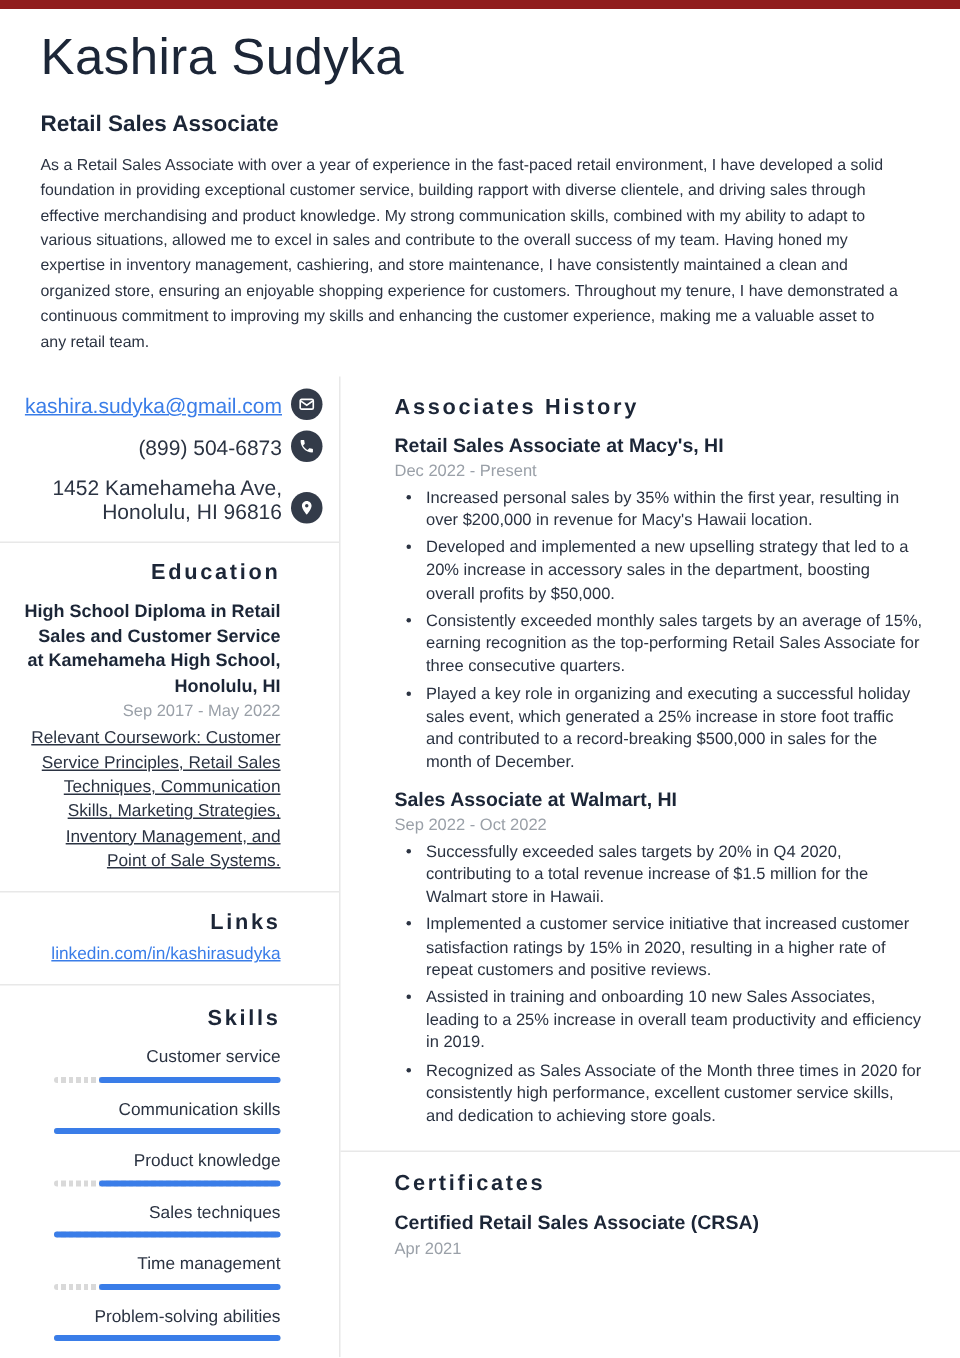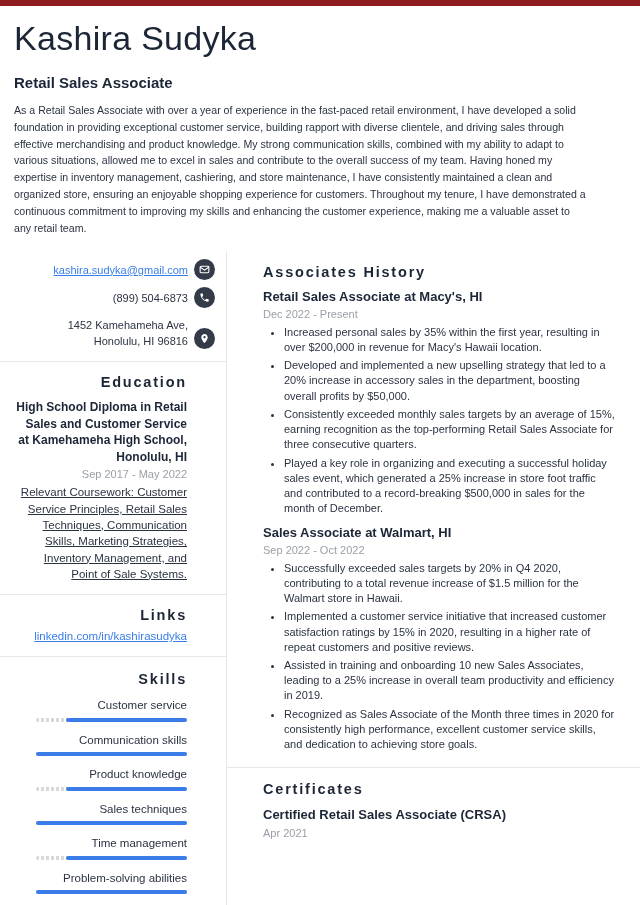--- a/index.html
+++ b/index.html
@@ -6,34 +6,34 @@
     --ink:#2b3342; --head:#1c2637; --gray:#9aa0a8; --blue:#3a7de8;
     --rule:#e8e8e8; --iconbg:#333b49; --red:#901d1d; --track:#d9d9d9;
   }
   html,body{margin:0;padding:0;background:#fff;}
   .page{
     width:640px;height:905px;background:#fff;overflow:hidden;
     font-family:"Liberation Sans","DejaVu Sans",sans-serif;color:var(--ink);
     display:flex;flex-direction:column;position:relative;
   }
   .topbar{height:6px;background:var(--red);flex:none;}
-  header{padding:13px 33px 0 14px;flex:none;}
+  header{padding:13px 33px 0 27px;flex:none;}
   h1{margin:0;font-size:34px;font-weight:400;color:var(--head);letter-spacing:.3px;}
   .job-title{margin-top:16px;font-size:15px;font-weight:700;color:var(--head);}
   .summary{margin:11px 0 0;font-size:10.6px;line-height:16.8px;color:var(--ink);max-width:575px;}
   .columns{display:flex;flex:1;margin-top:15px;align-items:stretch;min-height:0;}
   .left{width:227px;flex:none;border-right:1px solid var(--rule);box-sizing:border-box;text-align:right;}
   .right{flex:1;min-width:0;}
   .rule{border-top:1px solid var(--rule);height:0;}
   h2{margin:0;font-size:14.5px;font-weight:700;letter-spacing:1.8px;color:var(--head);}
   .date{color:var(--gray);font-size:11px;}
   a{color:var(--blue);}
   
   .contact{padding:8px 11px 12px 16px;}
-  .c-row{display:flex;justify-content:flex-end;align-items:center;gap:6px;margin-bottom:7px;font-size:11px;}
+  .c-row{display:flex;justify-content:flex-end;align-items:center;gap:6px;margin-bottom:7px;font-size:14px;}
   .c-row.addr{align-items:flex-end;margin-bottom:0;}
   .addr-lines{line-height:15.5px;padding-top:3px;}
   .icon-circle{width:21px;height:21px;border-radius:50%;background:var(--iconbg);flex:none;
     display:flex;align-items:center;justify-content:center;}
   .icon-circle svg{display:block;}
   .lsec{padding:12px 39px 12px 16px;}
   .edu-degree{font-weight:700;font-size:12px;line-height:16.5px;color:var(--head);margin-top:9px;}
   .edu-date{margin:3px 0 4px;}
   .edu-details{font-size:11.5px;line-height:16.3px;text-decoration:underline;}
   .link-item{display:inline-block;margin-top:7px;font-size:11.5px;}

